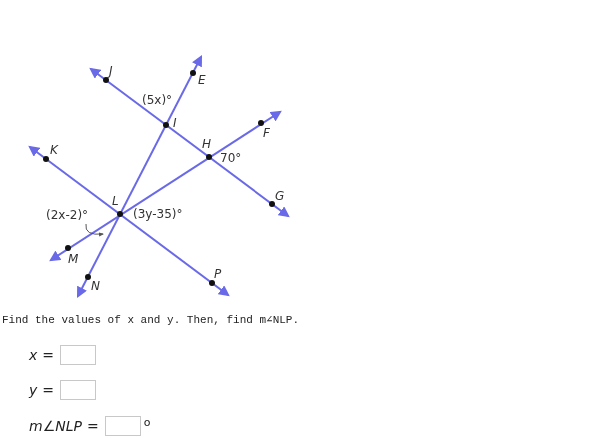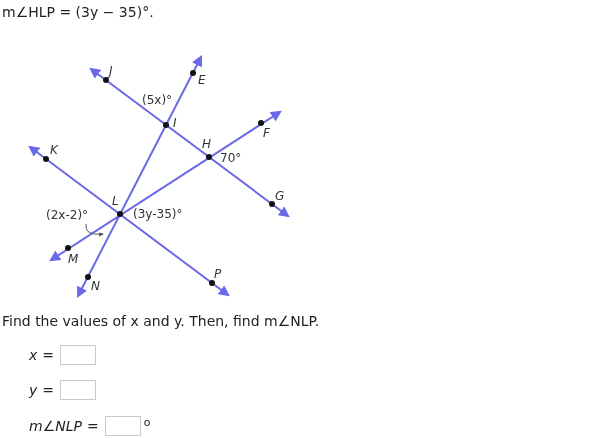--- a/index.html
+++ b/index.html
@@ -12,38 +12,37 @@
     line-height: 20px; font-size: 14px;
   }
   .ray-name { position: relative; display: inline-block; font-style: italic; }
   .ray-name .ovr {
     position: absolute; left: 0; right: 0; top: -3px; height: 6px;
   }
   svg.diagram { position: absolute; left: 0; top: 45px; }
   .svg-label { font-family: "DejaVu Sans", sans-serif; font-size: 12px; fill: #333333; }
   .svg-point { font-family: "DejaVu Sans", sans-serif; font-size: 12px; font-style: italic; fill: #333333; }
   .question {
-    position: absolute; left: 2px; top: 313px; font-size: 14px;
+    position: absolute; left: 2px; top: 313px; font-size: 11px; font-family: Liberation Mono, monospace;
   }
   .answer-row {
     position: absolute; left: 29px; font-size: 14px; display: flex; align-items: center;
   }
   .answer-row .lbl { font-style: italic; }
   .answer-row .eq { margin: 0 6px 0 5px; }
   .answer-box {
     width: 34px; height: 18px; border: 1px solid #c8c8c8; background: #ffffff;
     box-sizing: content-box; outline: none; padding: 0; font-size: 13px;
   }
   .deg { margin-left: 3px; font-size: 11px; position: relative; top: -4px; }
 </style>
 </head>
 <body>
 
 <div class="prompt">
-  <div>m∠HLP = (3y − 35)°.</div>
 </div>
 
 <svg class="diagram" width="320" height="260" viewBox="0 45 320 260">
   <defs>
     <marker id="arr" viewBox="0 0 10 10" refX="8" refY="5" markerWidth="5.5" markerHeight="5.5" orient="auto-start-reverse">
       <path d="M0 0 L10 5 L0 10 z" fill="#6a6ae8"></path>
     </marker>
     <marker id="sarr" viewBox="0 0 10 10" refX="8" refY="5" markerWidth="5" markerHeight="5" orient="auto">
       <path d="M0 1 L10 5 L0 9 z" fill="#555"></path>
     </marker>

